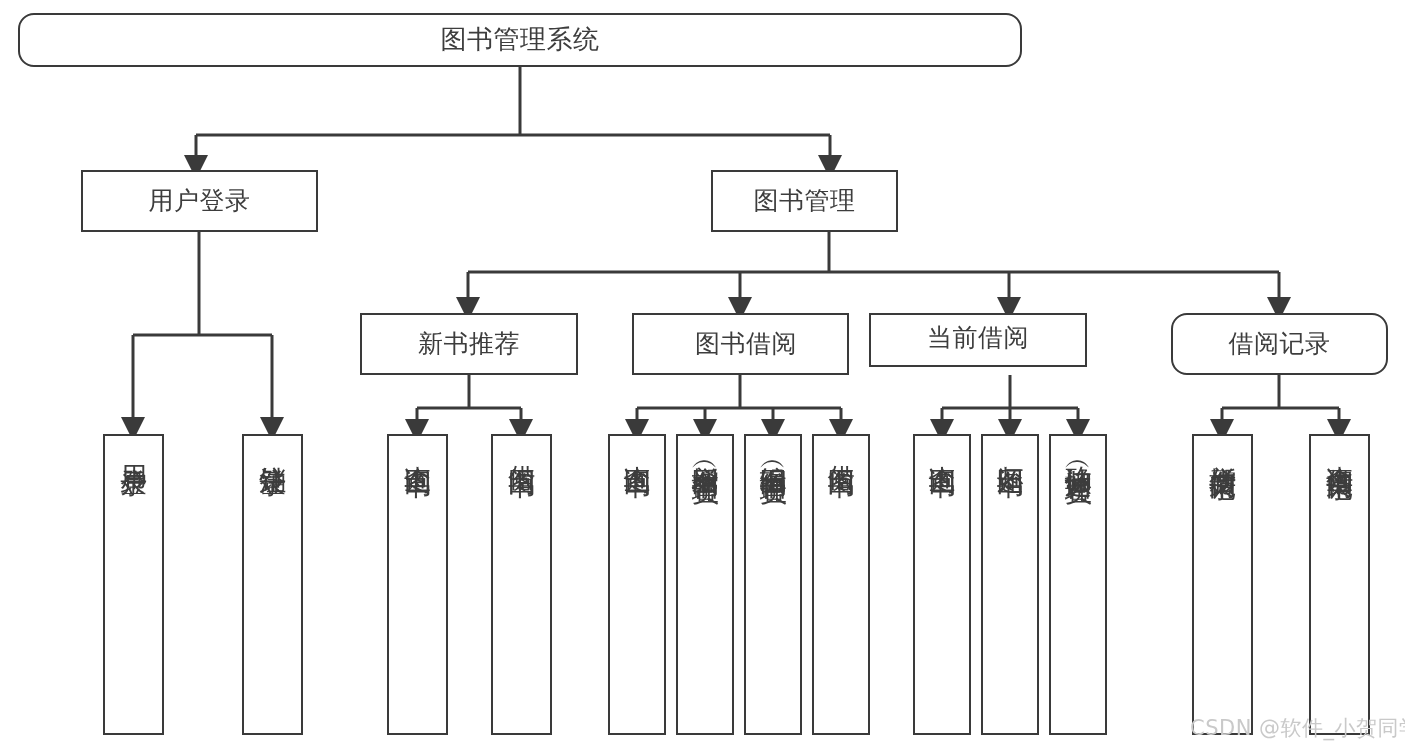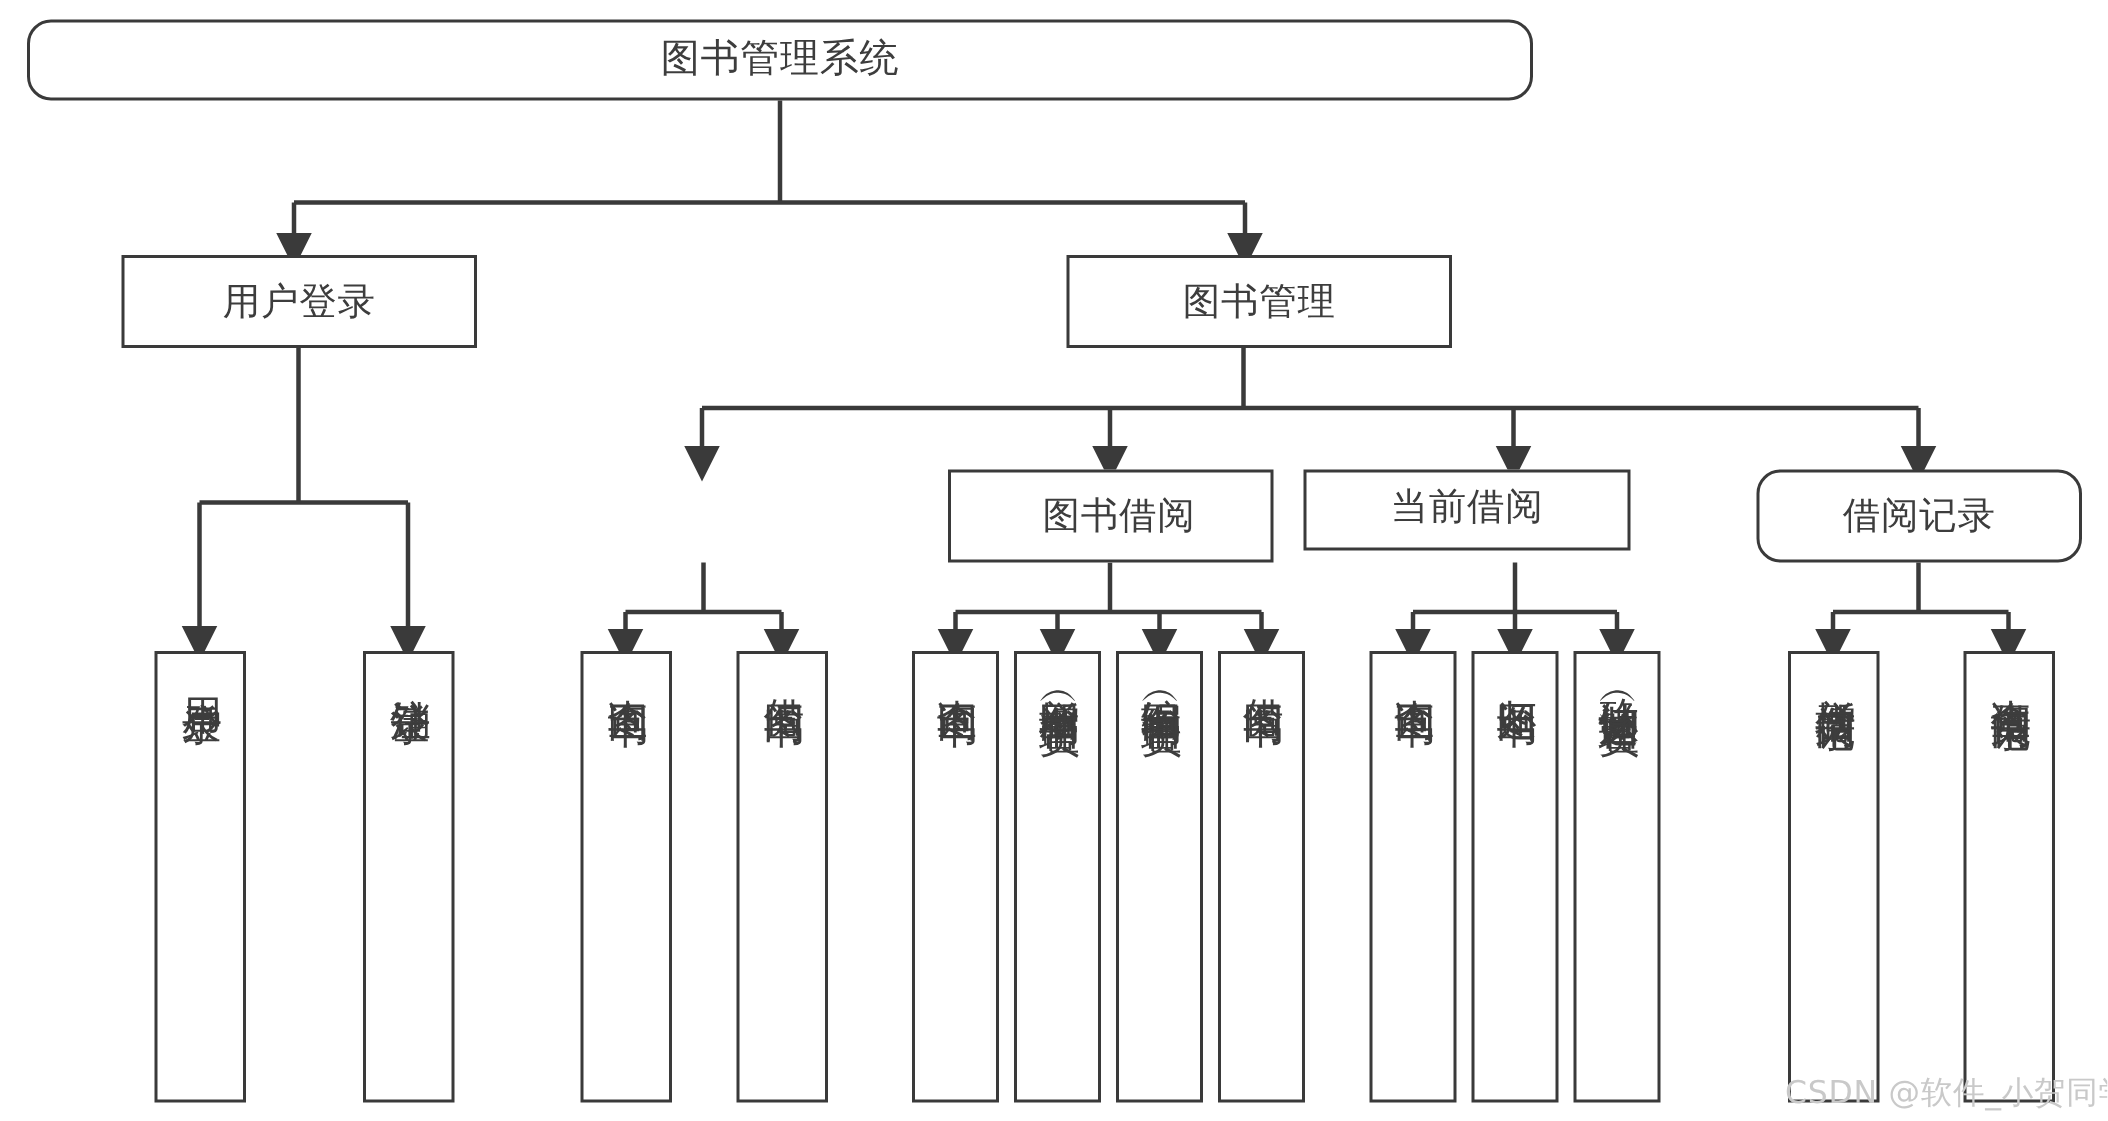--- a/index.html
+++ b/index.html
@@ -126,24 +126,27 @@
   </svg>
 
   <div class="node root horizontal" style="left:18px; top:13px; width:1004px; height:54px;border-radius:16px;">
     <span class="label">图书管理系统</span>
   </div>
 
   <div class="node horizontal" style="left:81px; top:170px; width:237px; height:62px;">
     <span class="label">用户登录</span>
   </div>
 
-  <div class="node horizontal" style="left:711px; top:170px; width:257px; height:62px;">
+  <div class="node horizontal" style="left:711px; top:170px; width:187px; height:62px;">
     <span class="label">图书管理</span>
   </div>
 
+  <div class="node horizontal" style="left:360px; top:313px; width:218px; height:62px;">
+    <span class="label">新书推荐</span>
+  </div>
 
   <div class="node horizontal" style="left:632px; top:313px; width:217px; height:62px;padding-left:11px;">
     <span class="label">图书借阅</span>
   </div>
 
   <div class="node horizontal" style="left:869px; top:313px; width:218px; height:54px;font-family:Liberation Mono, monospace;">
     <span class="label">当前借阅</span>
   </div>
 
   <div class="node horizontal" style="left:1171px; top:313px; width:217px; height:62px;border-radius:16px;">

